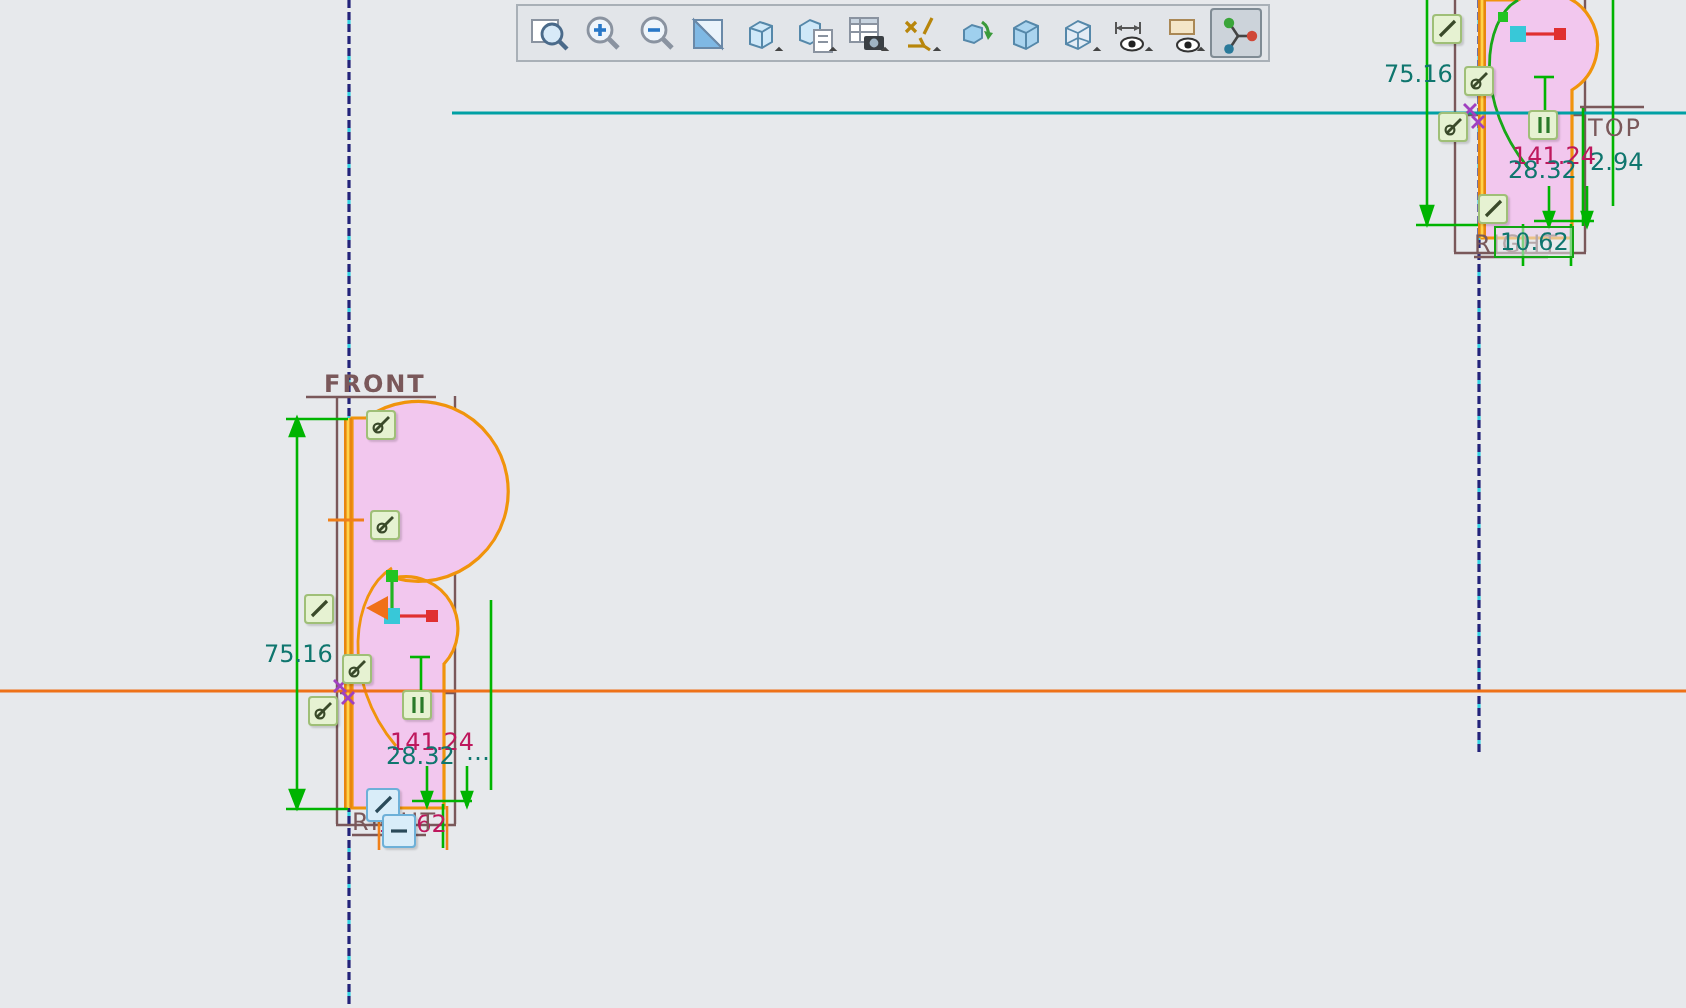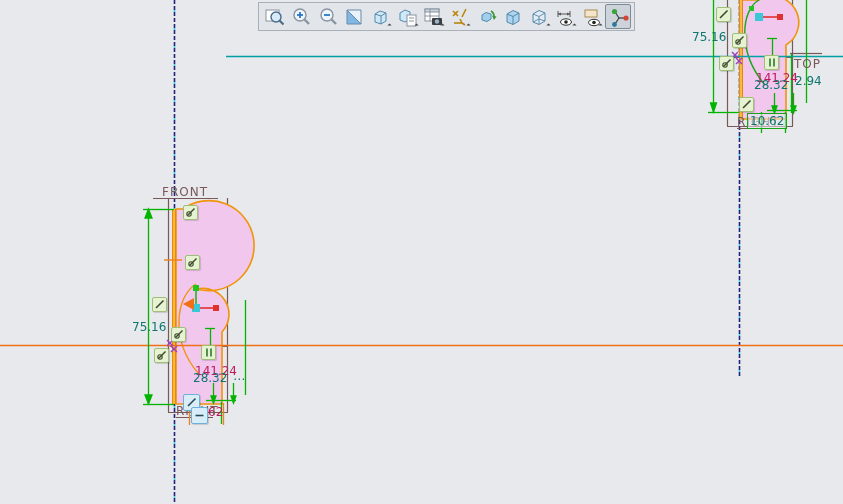--- a/index.html
+++ b/index.html
@@ -234,21 +234,21 @@
       <line x1="5" y1="2.5" x2="5" y2="10.5" stroke="#2a7a2a" stroke-width="1.6"></line>
       <line x1="9" y1="2.5" x2="9" y2="10.5" stroke="#2a7a2a" stroke-width="1.6"></line>
     </svg>
 </div>
 <div class="hbox" style="left:739px;top:97px;">
   <svg width="13" height="13">
       <line x1="3" y1="10" x2="10.5" y2="2.5" stroke="#3a4a2a" stroke-width="1.6"></line>
     </svg>
 </div>
 
-<span class="lbl viewtag" style="left:162px;top:185px;">FRONT</span>
+<span class="lbl viewtag" style="left:162px;top:185px;font-weight:bold;">FRONT</span>
 <span class="lbl viewtag" style="left:176px;top:404px;">RIGHT</span>
 <span class="lbl dimg" style="left:132px;top:320px;">75.16</span>
 <span class="lbl dimo" style="left:195px;top:364px;">141.24</span>
 <span class="lbl dimg" style="left:193px;top:371px;">28.32</span>
 <span class="lbl dimg" style="left:233px;top:372px;">⋯</span>
 <span class="lbl dimo under" style="left:189px;top:405px;">10.62</span>
 
 <span class="lbl viewtag" style="left:794px;top:41px;margin-top:16px;">TOP</span>
 <span class="lbl viewtag" style="left:737px;top:115px;">RIGHT</span>
 <span class="lbl dimg" style="left:692px;top:30px;">75.16</span>

